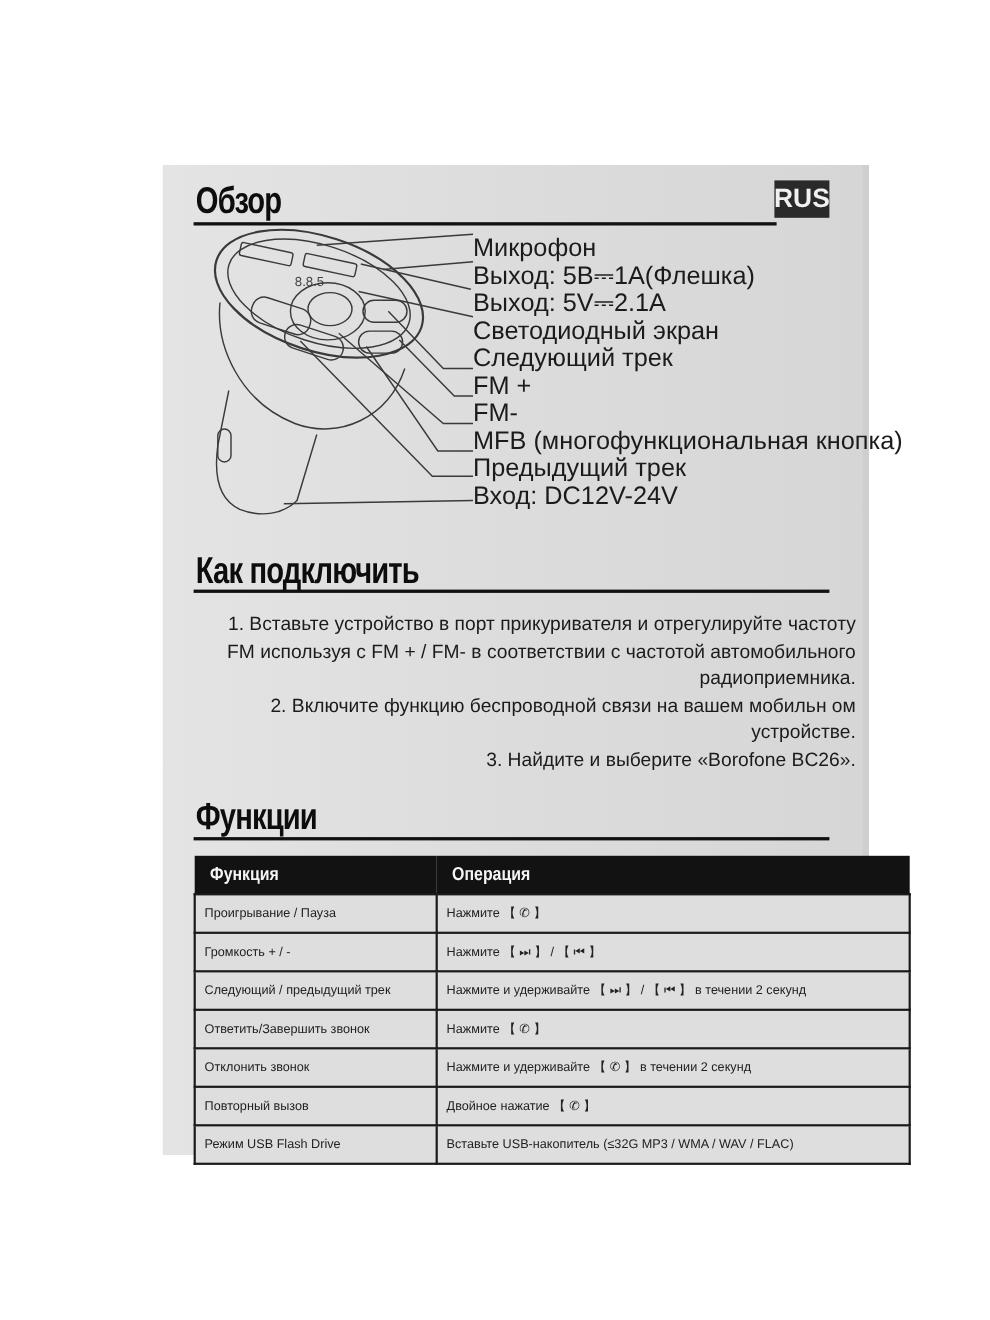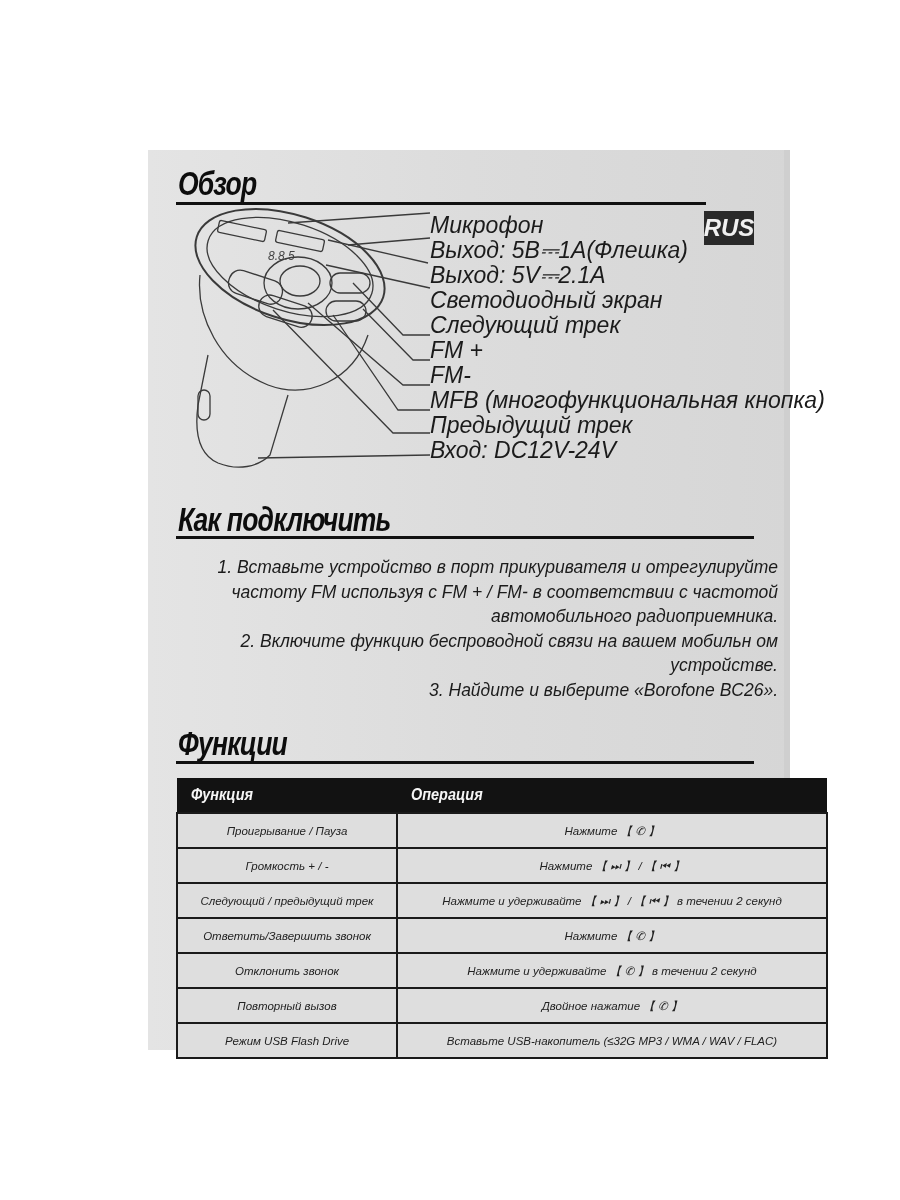--- a/index.html
+++ b/index.html
@@ -3,44 +3,43 @@
 <meta charset="utf-8">
 <style>
   html, body { margin: 0; padding: 0; }
   body {
     width: 900px; height: 1200px; background: #ffffff; position: relative; overflow: hidden;
     font-family: "Liberation Sans", sans-serif; color: #1a1a1a;
   }
   .paper {
     position: absolute; left: 148px; top: 150px; width: 642px; height: 900px;
     background: linear-gradient(90deg, #e4e4e4 0%, #dcdcdc 50%, #d6d6d6 100%);
-    font-style: italic;
   }
   .paper-edge { position: absolute; right: 0; top: 0; width: 6px; height: 100%; background: #cfcfcf; }
 
   .h-section { position: absolute; left: 30px; font-family: "Liberation Sans", sans-serif; font-weight: 900;
     font-size: 34px; letter-spacing: -1px; transform: scaleX(0.78); transform-origin: left bottom; color: #0d0d0d; }
   .rule { position: absolute; left: 28px; height: 3px; background: #111; }
 
   .rus-badge { position: absolute; left: 556px; top: 14px; width: 50px; height: 34px; background: #2a2a2a;
-    color: #f0f0f0; font-weight: bold; font-size: 24px; display:flex; align-items:center; justify-content:center;margin-top:47px; }
+    color: #f0f0f0; font-weight: bold; font-size: 24px; display:flex; align-items:center; justify-content:center; }
 
   .diagram { position: absolute; left: 30px; top: 55px; width: 260px; height: 270px; }
 
   .labels { position: absolute; left: 282px; top: 63px; }
   .labels .lbl { height: 25px; line-height: 25px; font-size: 23px; color: #1b1b1b; white-space: nowrap; }
 
   .steps { position: absolute; left: 30px; top: 405px; width: 600px; font-size: 17.5px; line-height: 24.5px; color: #1b1b1b; }
   .steps p { margin: 0; text-align: right; }
 
   table.func { position: absolute; left: 28px; top: 628px; width: 652px; border-collapse: collapse; table-layout: fixed; }
   table.func th { background: #121212; color: #f5f5f5; text-align: left; height: 34px; font-weight: 900;
     font-size: 17px; padding: 0 0 0 14px; }
   table.func th span { display: inline-block; transform: scaleX(0.85); transform-origin: left center; }
-  table.func td { border: 2px solid #1a1a1a; font-size: 11.5px; padding: 0 8px; height: 33px; color: #222; vertical-align: middle; background: #dedede; text-align: center; }
+  table.func td { border: 2px solid #1a1a1a; font-size: 11.5px; padding: 0 8px; height: 33px; color: #222; vertical-align: middle; background: #dedede; }
   table.func td.op { line-height: 12px; }
   .col1 { width: 220px; }
 </style>
 </head>
 <body>
 
 <div class="paper">
   <div class="paper-edge"></div>
 
   <div class="h-section" style="top:14px;">Обзор</div>

